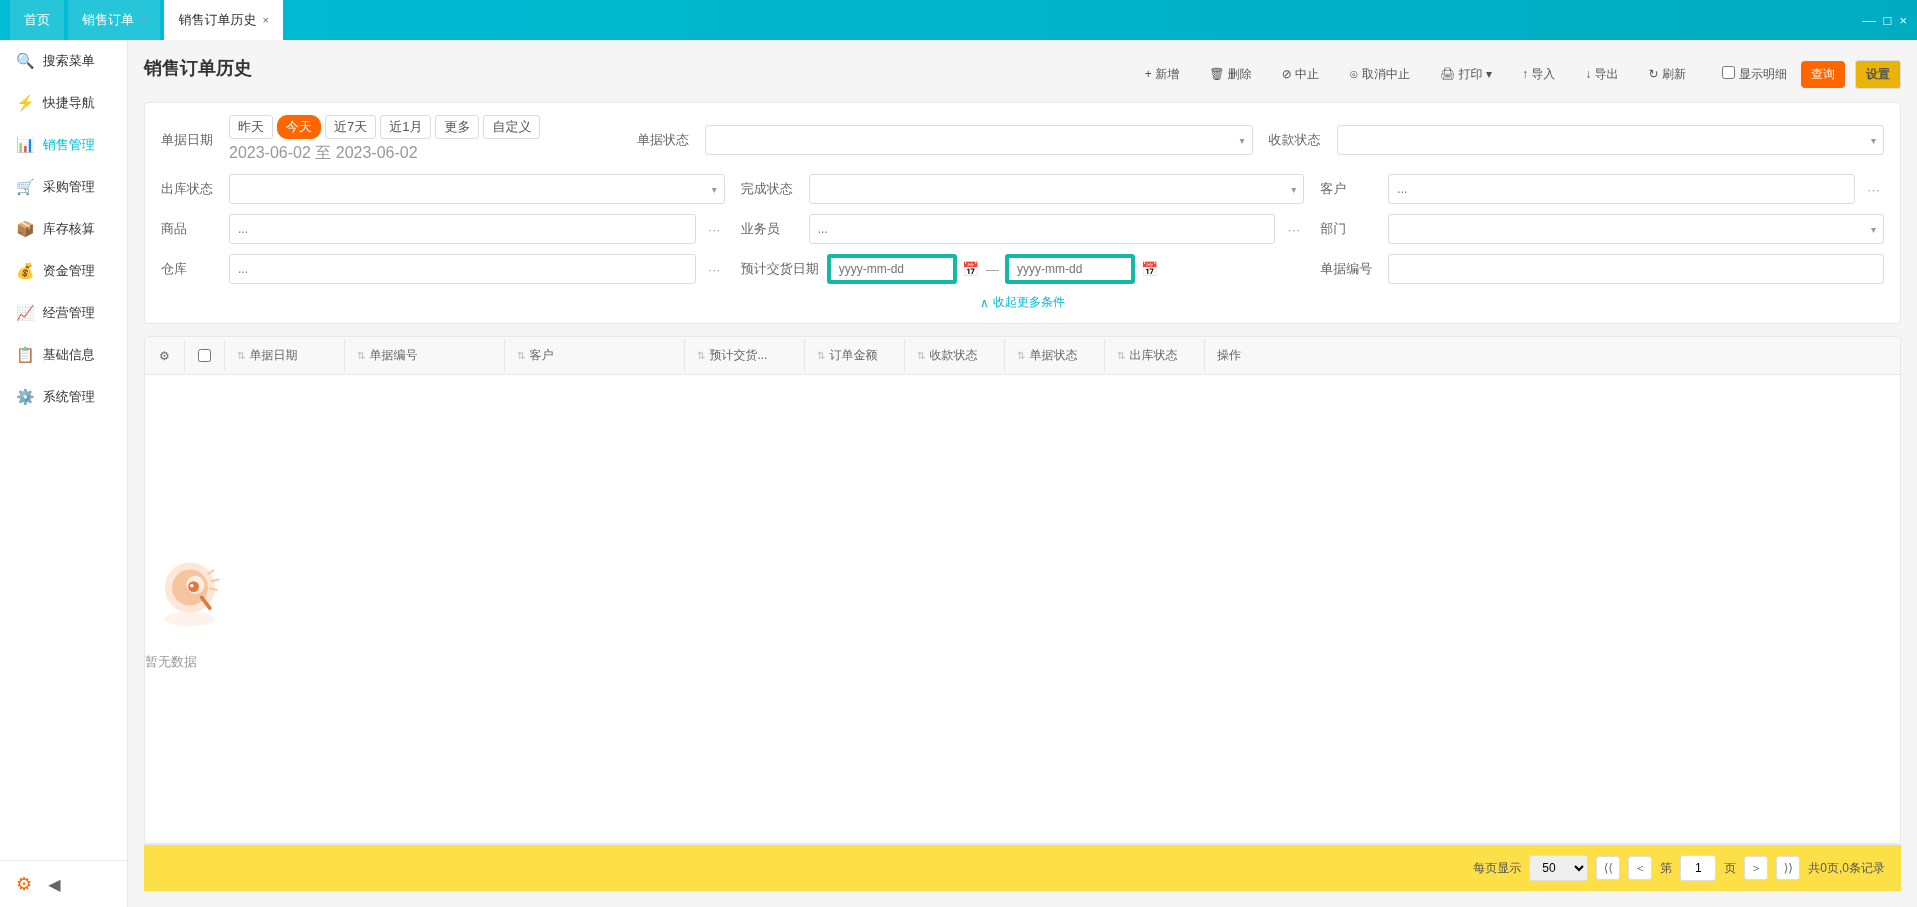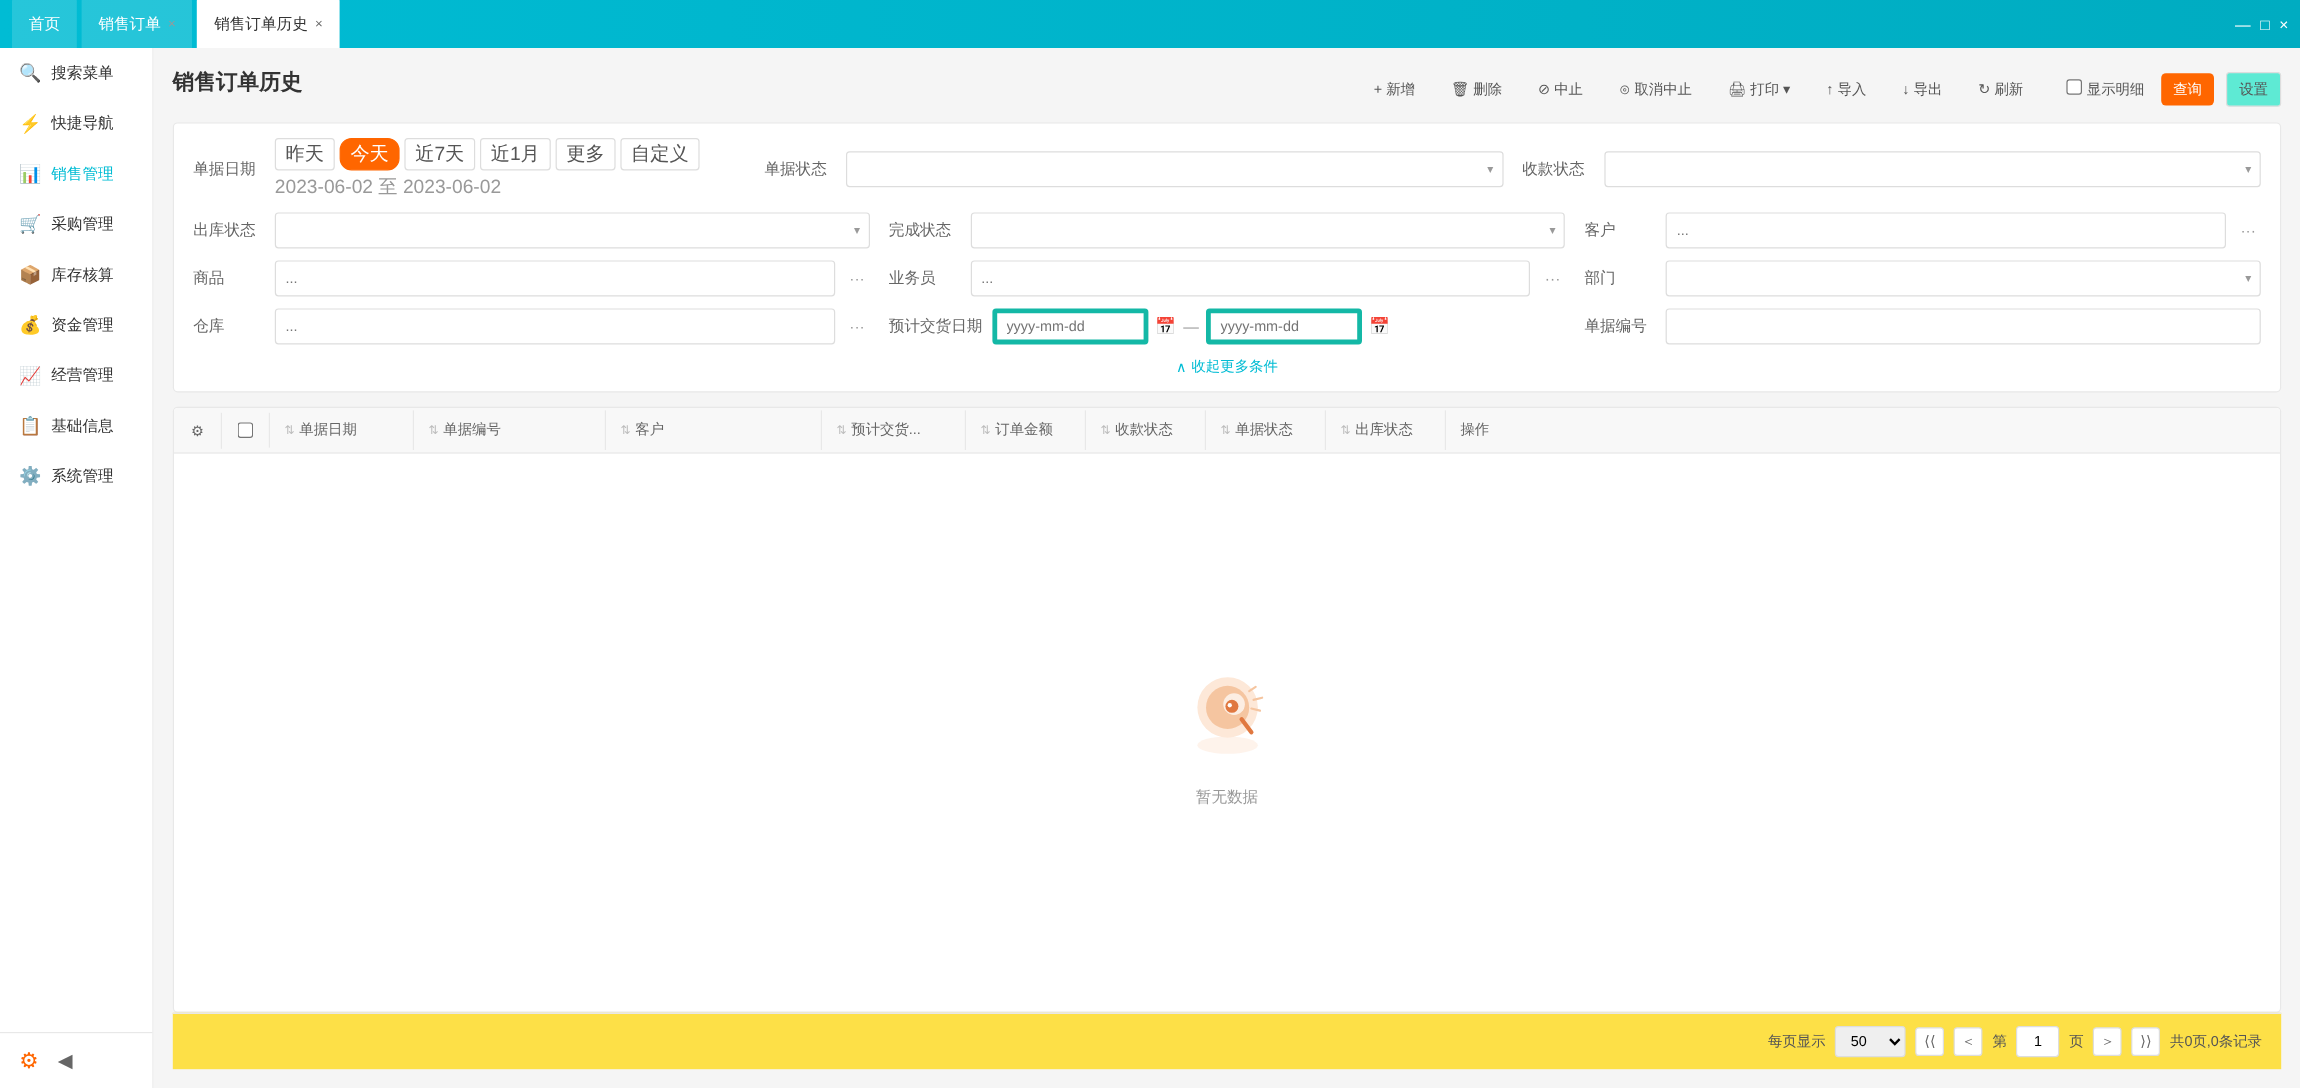--- a/index.html
+++ b/index.html
@@ -125,22 +125,23 @@
       background: none;
       color: #555;
     }
     .btn-primary {
       background: #ff6600;
       color: #fff;
       border-radius: 4px;
     }
     .btn-outline {
       border: 1px solid #ddd;
-      background: #5eead4;
-      border-radius: 3px;
+      background: #eab308;
+      border-radius: 3px;
+      font-weight: bold;
     }
     .display-option {
       display: flex;
       align-items: flex-start;
       gap: 4px;
       font-size: 12px;
       color: #555;
       margin-left: 16px;
     }
 
@@ -212,21 +213,21 @@
     .date-quick {
       display: flex;
       align-items: center;
       gap: 4px;
     }
     .date-btn {
       padding: 2px 8px;
       border: 1px solid #ddd;
       border-radius: 3px;
       cursor: pointer;
-      font-size: 16px;
+      font-size: 13px;
       background: #fff;
       color: #555;
     }
     .date-btn.active {
       background: #ff6600;
       color: #fff;
       border-color: #ff6600;
       border-radius: 10px;
     }
     .date-range-text {
@@ -312,21 +313,21 @@
     .th-payment { width: 100px; }
     .th-status { width: 100px; }
     .th-outbound { width: 100px; }
     .sort-icon { color: #bbb; font-size: 10px; }
 
     
     .empty-state {
       flex: 1;
       display: flex;
       flex-direction: column;
-      align-items: center;
+      align-items: flex-start;
       justify-content: center;
       gap: 16px;
     }
     .empty-icon {
       width: 90px;
       height: 90px;
     }
     .empty-text {
       color: #999;
       font-size: 13px;

